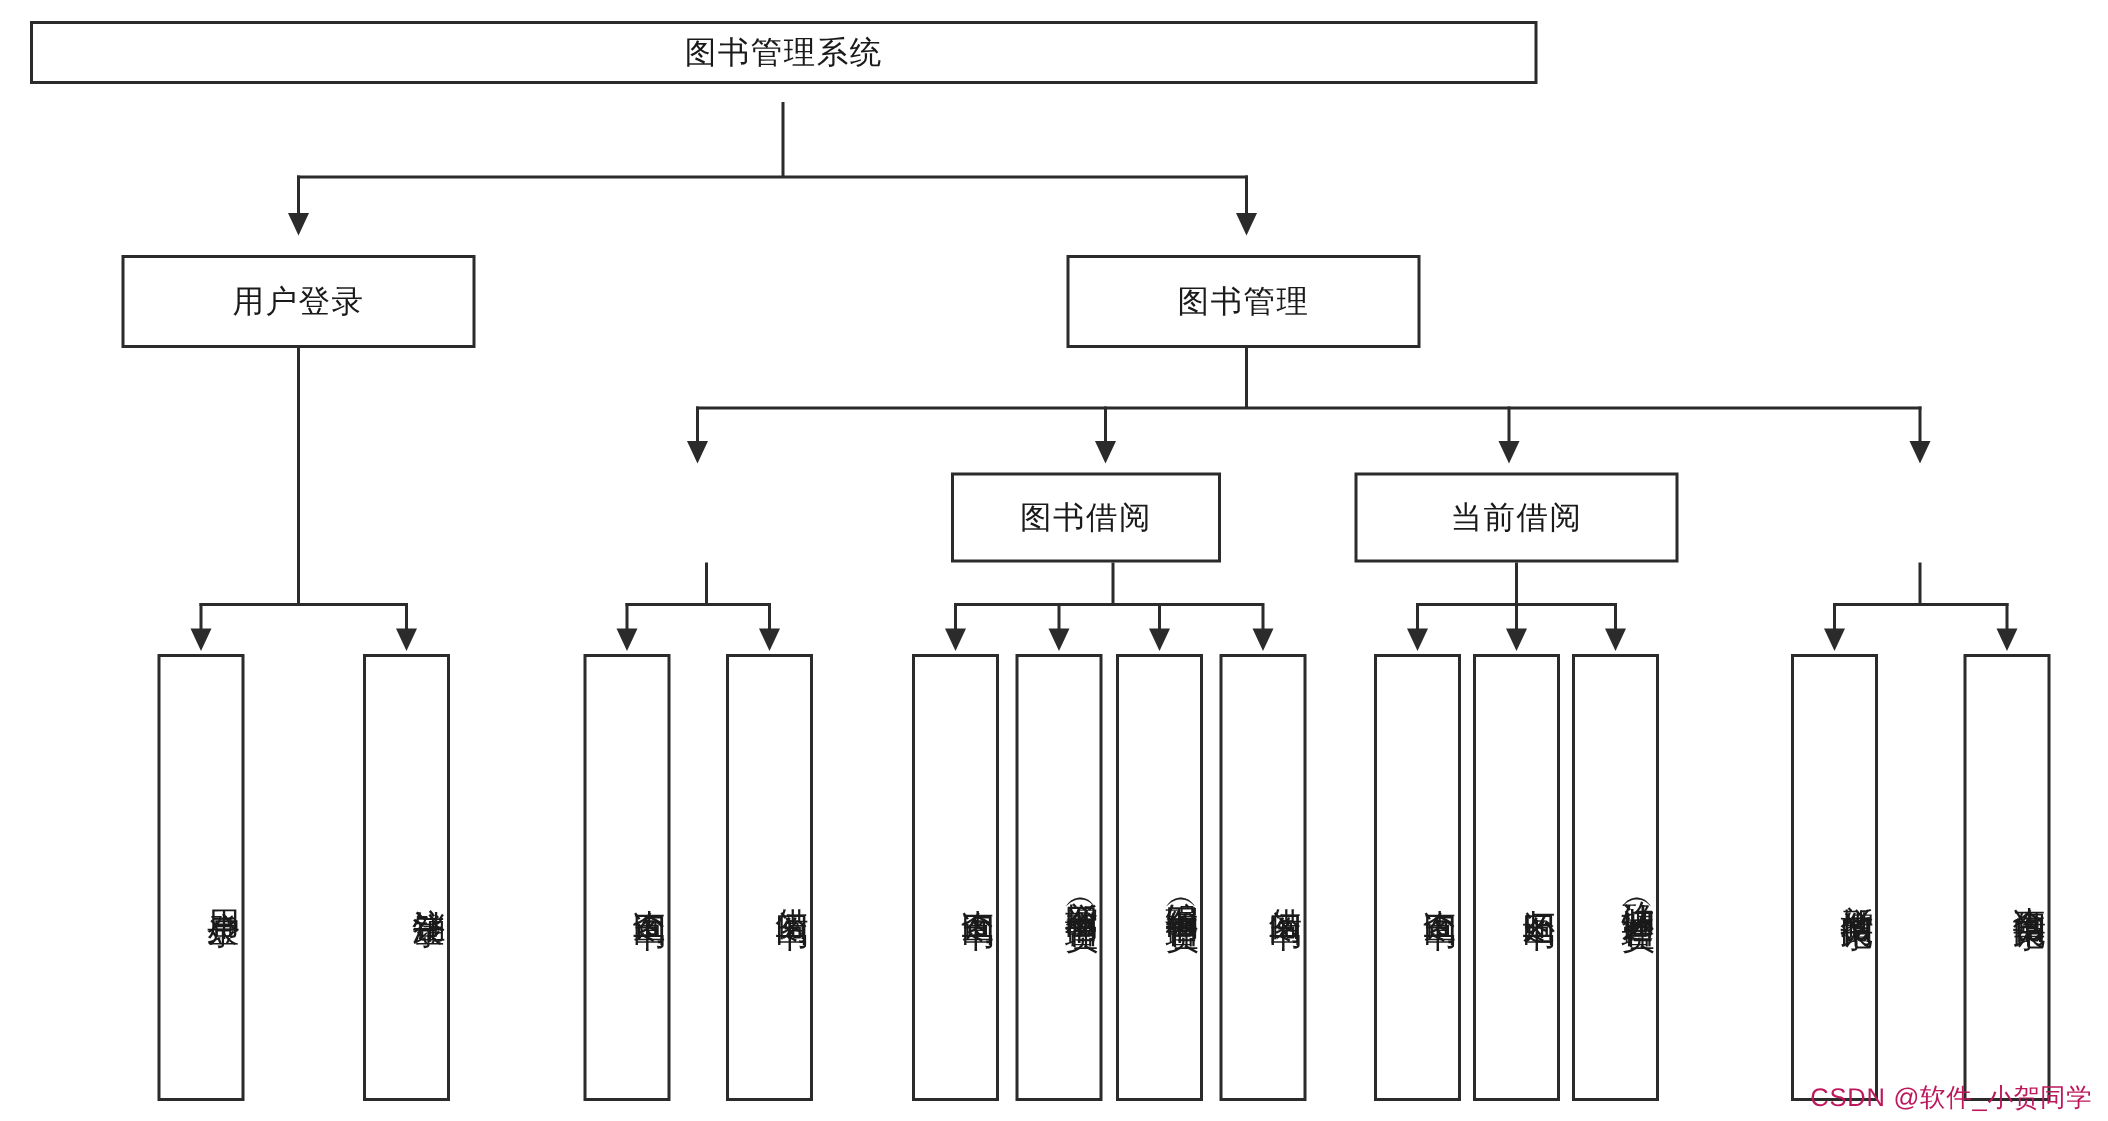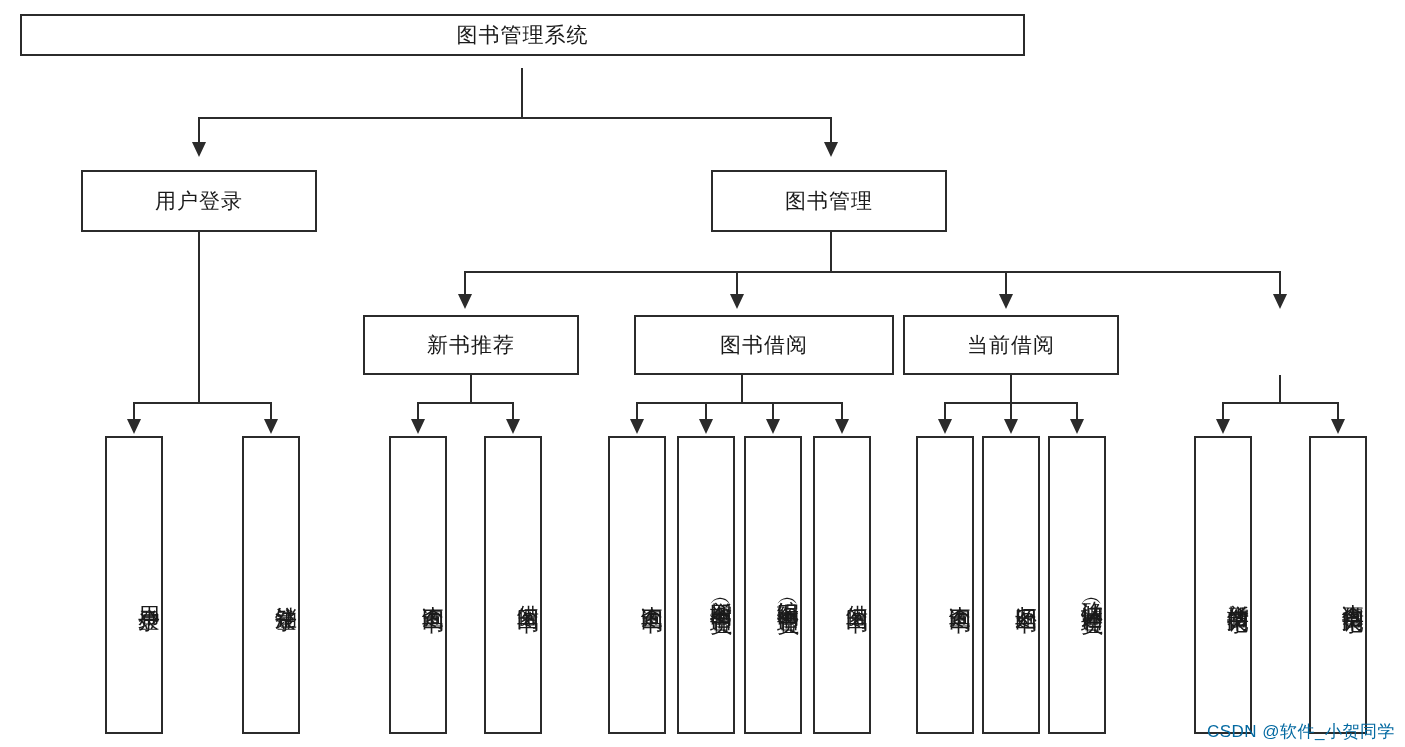--- a/index.html
+++ b/index.html
@@ -54,21 +54,21 @@
     height: 0;
     border-left: 7px solid transparent;
     border-right: 7px solid transparent;
     border-top: 15px solid #2b2b2b;
   }
   #watermark {
     position: absolute;
     right: 10px;
     bottom: 4px;
     font-size: 17px;
-    color: #0369a1;
+    color: #be185d;
     white-space: nowrap;
     letter-spacing: 0.5px;
   }
 </style>
 </head>
 <body>
 
 <div id="canvas">
 
   <div class="node h" style="left:20px; top:14px; width:1005px; height:42px;">图书管理系统</div>
@@ -94,22 +94,21 @@
   <div class="edge horz" style="left:464px; top:271px; width:817px; height:2px;"></div>
   <div class="edge vert" style="left:464px; top:271px; width:2px; height:26px;"></div>
   <div class="arrow" style="left:458px; top:294px;"></div>
   <div class="edge vert" style="left:736px; top:271px; width:2px; height:26px;"></div>
   <div class="arrow" style="left:730px; top:294px;"></div>
   <div class="edge vert" style="left:1005px; top:271px; width:2px; height:26px;"></div>
   <div class="arrow" style="left:999px; top:294px;"></div>
   <div class="edge vert" style="left:1279px; top:271px; width:2px; height:26px;"></div>
   <div class="arrow" style="left:1273px; top:294px;"></div>
 
-  <div class="node h" style="left:363px; top:315px; width:216px; height:60px;">新书推荐</div>
-  <div class="node h" style="left:634px; top:315px; width:260px; height:60px;text-align:center;">图书借阅</div>
+  <div class="node h" style="left:634px; top:315px; width:180px; height:60px;text-align:center;">图书借阅</div>
   <div class="node h" style="left:903px; top:315px; width:216px; height:60px;">当前借阅</div>
 
   <div class="edge vert" style="left:470px; top:375px; width:2px; height:29px;"></div>
   <div class="edge horz" style="left:417px; top:402px; width:97px; height:2px;"></div>
   <div class="edge vert" style="left:417px; top:402px; width:2px; height:20px;"></div>
   <div class="arrow" style="left:411px; top:419px;"></div>
   <div class="edge vert" style="left:512px; top:402px; width:2px; height:20px;"></div>
   <div class="arrow" style="left:506px; top:419px;"></div>
 
   <div class="edge vert" style="left:741px; top:375px; width:2px; height:29px;"></div>

